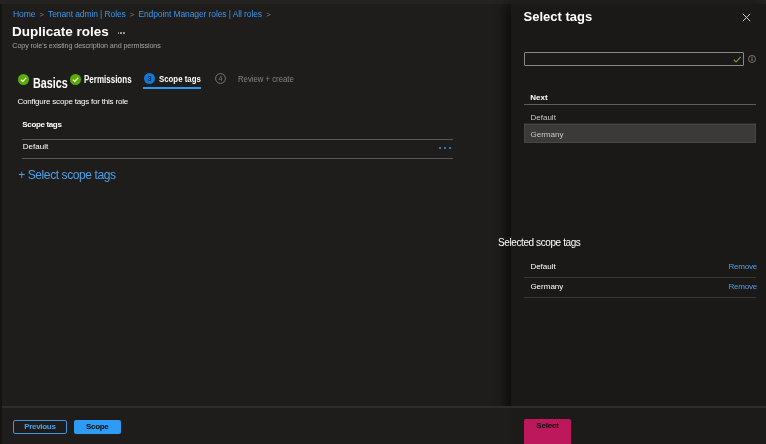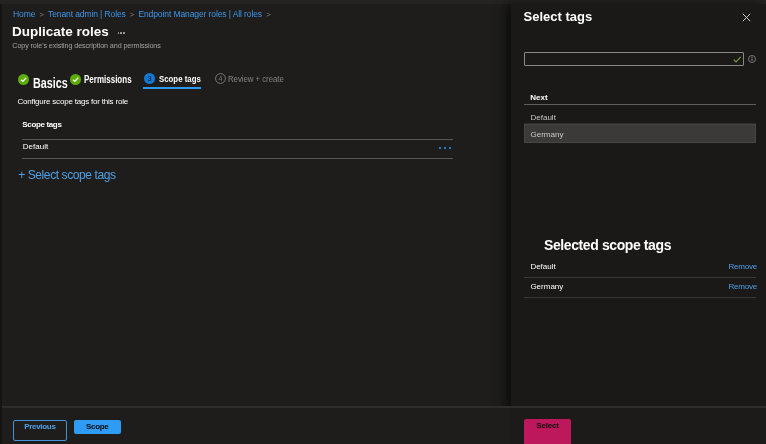--- a/index.html
+++ b/index.html
@@ -40,38 +40,38 @@
 <svg class="a" style="left:143.7px; top:73.2px;" width="11" height="11" viewBox="0 0 11 11">
     <circle cx="5.5" cy="5.5" r="5.5" fill="#1178d4"></circle>
     <text x="5.5" y="8.1" font-size="7.5" fill="#0a3050" text-anchor="middle" font-family="Liberation Sans" font-weight="bold">3</text>
   </svg>
 <div class="a w" style="left:158.7px; top:74px; font-size:9px; font-weight:bold;"><span class="sx" style="transform:scaleX(0.87);">Scope tags</span></div>
 <div class="a" style="left:143px; top:87.2px; width:58px; height:2px; background:#2b99f0;"></div>
 <svg class="a" style="left:214.7px; top:73.2px;" width="11" height="11" viewBox="0 0 11 11">
     <circle cx="5.5" cy="5.5" r="4.9" fill="none" stroke="#7c7a77" stroke-width="1"></circle>
     <text x="5.5" y="8.1" font-size="7" fill="#7c7a77" text-anchor="middle" font-family="Liberation Sans">4</text>
   </svg>
-<div class="a" style="left:228px; top:74px; font-size:9px; color:#868482;text-align:center;"><span class="sx" style="transform:scaleX(0.86);">Review + create</span></div>
+<div class="a" style="left:238px; top:74px; font-size:9px; color:#868482;text-align:center;"><span class="sx" style="transform:scaleX(0.86);">Review + create</span></div>
 
 <div class="a w" style="left:17.4px; top:97px; font-size:8px; letter-spacing:-0.2px;">Configure scope tags for this role</div>
 
 <div class="a w" style="left:22.3px; top:119.5px; font-size:8px; font-weight:bold; letter-spacing:-0.35px;">Scope tags</div>
 <div class="a" style="left:22px; top:138.6px; width:431px; height:1px; background:#5a5857;"></div>
 <div class="a w" style="left:22.8px; top:141.8px; font-size:8px;">Default</div>
 <div class="a" style="left:439px; top:147.3px; width:11.5px; display:flex; justify-content:space-between;">
   <i style="width:2px;height:2px;background:#2b99f0;border-radius:50%;"></i>
     <i style="width:2px;height:2px;background:#2b99f0;border-radius:50%;"></i>
     <i style="width:2px;height:2px;background:#2b99f0;border-radius:50%;"></i>
 </div>
 <div class="a" style="left:22px; top:157.8px; width:431px; height:1px; background:#5a5857;"></div>
 <div class="a link" style="left:18.2px; top:168.3px; font-size:12px; letter-spacing:-0.4px;">+ Select scope tags</div>
 
 <div class="a" style="left:2px; top:406px; width:509px; height:1.5px; background:#2e2d2b;"></div>
 <div class="a" style="left:2px; top:407.5px; width:509px; height:36.5px; background:#1e1d1c;"></div>
-<div class="a" style="left:13px; top:419.8px; width:53.8px; height:21px; border:1px solid #4193dd; border-radius:2px; color:#4da0e8; font-size:8px; font-weight:bold; letter-spacing:-0.3px; text-align:center; line-height:12.5px;">Previous</div>
+<div class="a" style="left:13px; top:419.8px; width:53.8px; height:14px; border:1px solid #4193dd; border-radius:2px; color:#4da0e8; font-size:8px; font-weight:bold; letter-spacing:-0.3px; text-align:center; line-height:12.5px;">Previous</div>
 <div class="a" style="left:74px; top:419.8px; width:46.5px; height:14px; background:#2e9cf4; border-radius:2px; color:#0a0a0a; font-size:8px; font-weight:bold; letter-spacing:-0.3px; text-align:center; line-height:14px;">Scope</div>
 
 <div class="a w" style="left:523.5px; top:8.7px; font-size:13px; font-weight:bold;">Select tags</div>
 <svg class="a" style="left:742px; top:12.7px;" width="9" height="9" viewBox="0 0 9 9">
     <path d="M0.8 0.8 L8.2 8.2 M8.2 0.8 L0.8 8.2" stroke="#cfcdcb" stroke-width="1"></path>
   </svg>
 
 <div class="a" style="left:523.8px; top:52.3px; width:220.5px; height:13.5px; border:1px solid #8a8886; border-radius:1px; background:#1b1a19;"></div>
 <svg class="a" style="left:733px; top:55.8px;" width="8.5" height="7" viewBox="0 0 8.5 7">
     <path d="M0.8 3.8 L3.1 6 L7.7 0.9" stroke="#6d9c3c" stroke-width="1.2" fill="none"></path>
@@ -82,21 +82,21 @@
     <rect x="3.5" y="1.7" width="1" height="1" fill="#8f8d8b"></rect>
   </svg>
 
 <div class="a w" style="left:530.3px; top:93.4px; font-size:8px; font-weight:bold;">Next</div>
 <div class="a" style="left:523.8px; top:104.3px; width:232.5px; height:1px; background:#605e5c;"></div>
 <div class="a" style="left:530.5px; top:112.8px; font-size:8px; color:#c8c6c4;">Default</div>
 <div class="a" style="left:523.8px; top:123.4px; width:232.5px; height:1px; background:#2e2d2c;"></div>
 <div class="a" style="left:523.8px; top:124.3px; width:232.5px; height:18.3px; background:#3b3a39; border:1px solid #474543;"></div>
 <div class="a" style="left:530.5px; top:130.4px; font-size:8px; color:#cac8c6;">Germany</div>
 
-<div class="a w" style="left:544px; top:236.8px; font-size:14px; font-weight:bold; letter-spacing:-0.4px;">Selected scope tags</div>
+<div class="a w" style="left:498px; top:236.8px; font-size:10px; font-weight:normal; letter-spacing:-0.4px;">Selected scope tags</div>
 <div class="a w" style="left:530.4px; top:262px; font-size:8px;">Default</div>
 <div class="a link" style="left:728.4px; top:262px; font-size:8px; letter-spacing:-0.2px;">Remove</div>
 <div class="a" style="left:523.8px; top:276.8px; width:232.5px; height:1px; background:#3a3836;"></div>
 <div class="a w" style="left:530.4px; top:281.7px; font-size:8px;">Germany</div>
 <div class="a link" style="left:728.4px; top:281.7px; font-size:8px; letter-spacing:-0.2px;">Remove</div>
 <div class="a" style="left:523.8px; top:296.6px; width:232.5px; height:1px; background:#3a3836;"></div>
 
 <div class="a" style="left:511px; top:406px; width:255px; height:1.5px; background:#2f2d2b;"></div>
 <div class="a" style="left:511px; top:407.5px; width:255px; height:36.5px; background:#1c1b1a;"></div>
 <div class="a" style="left:523.8px; top:419.2px; width:47.3px; height:27px; background:#be185d; border-radius:2px; color:#0a0a0a; font-size:8px; font-weight:bold; letter-spacing:-0.2px; text-align:center; line-height:14.2px;">Select</div>

